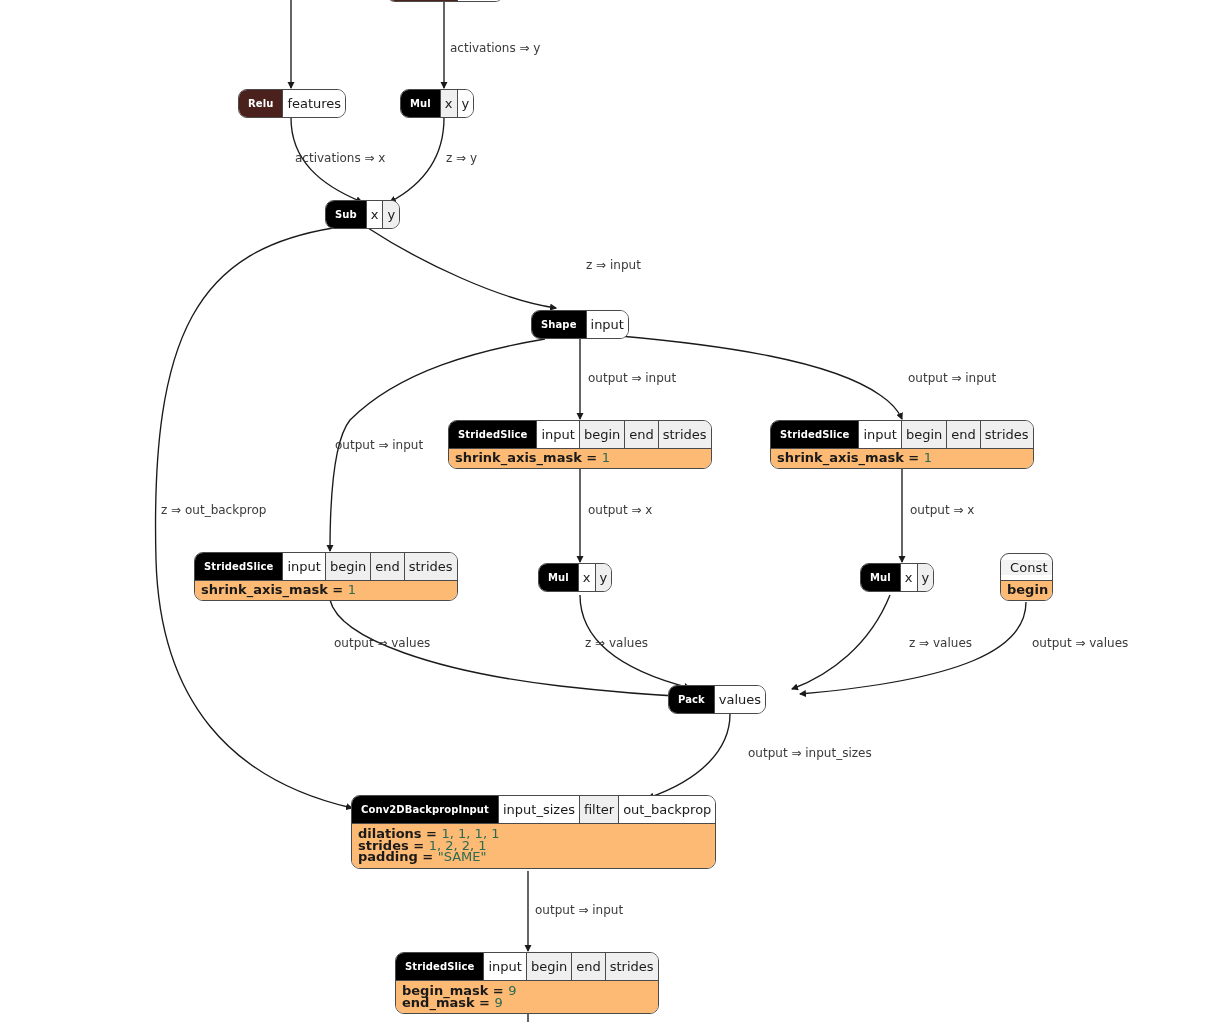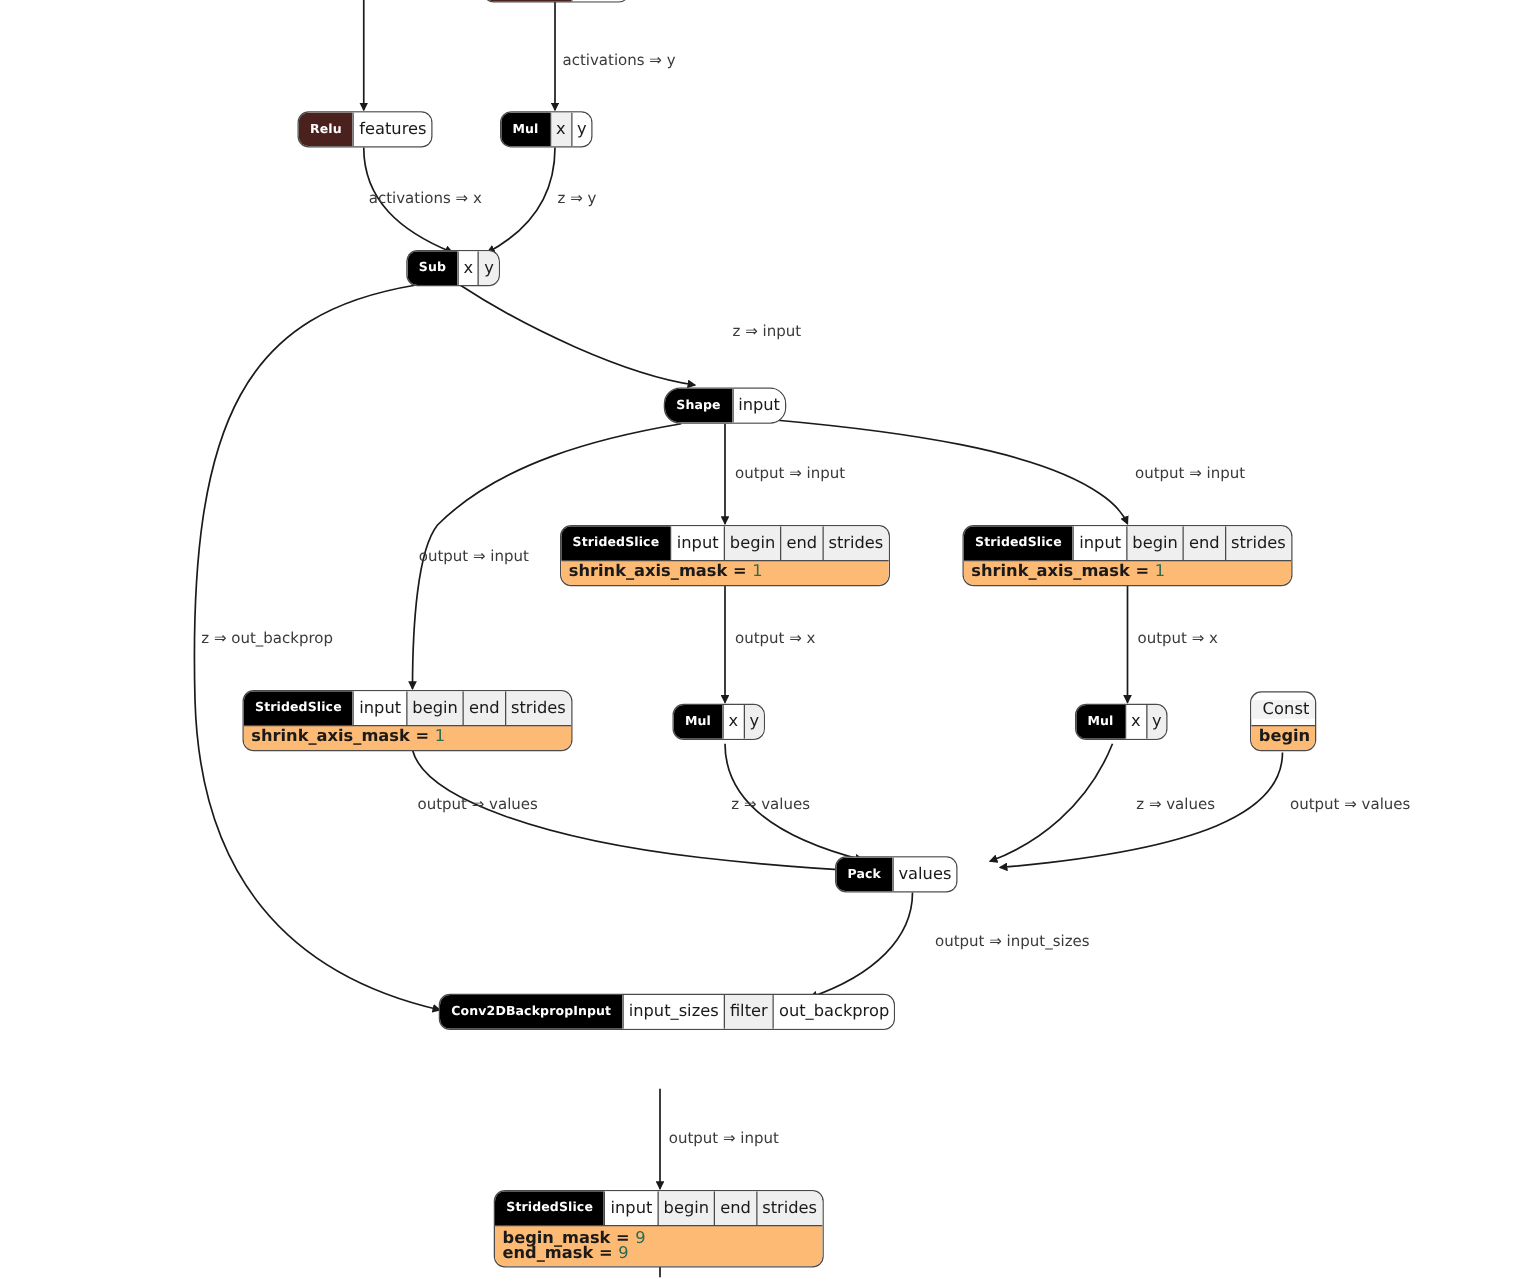--- a/index.html
+++ b/index.html
@@ -169,21 +169,21 @@
   </div>
 
   <div class="node" style="left:325px; top:200px;">
     <div class="node-row">
       <div class="op-name">Sub</div>
       <div class="port">x</div>
       <div class="port shaded">y</div>
     </div>
   </div>
 
-  <div class="node" style="left:531px; top:310px;border-radius:13px;">
+  <div class="node" style="left:531px; top:310px;">
     <div class="node-row">
       <div class="op-name">Shape</div>
       <div class="port">input</div>
     </div>
   </div>
 
   <div class="node" style="left:448px; top:420px;">
     <div class="node-row">
       <div class="op-name">StridedSlice</div>
       <div class="port">input</div>
@@ -262,20 +262,31 @@
     </div>
   </div>
 
   <div class="node" style="left:351px; top:795px;">
     <div class="node-row">
       <div class="op-name">Conv2DBackpropInput</div>
       <div class="port">input_sizes</div>
       <div class="port shaded">filter</div>
       <div class="port">out_backprop</div>
     </div>
+    <div class="attrs">
+      <div class="a-row">
+        <span class="a-key">dilations</span><span class="a-key"> = </span><span class="a-val">1, 1, 1, 1</span>
+      </div>
+      <div class="a-row">
+        <span class="a-key">strides</span><span class="a-key"> = </span><span class="a-val">1, 2, 2, 1</span>
+      </div>
+      <div class="a-row">
+        <span class="a-key">padding</span><span class="a-key"> = </span><span class="a-val">"SAME"</span>
+      </div>
+    </div>
   </div>
 
   <div class="node" style="left:395px; top:952px;">
     <div class="node-row">
       <div class="op-name">StridedSlice</div>
       <div class="port">input</div>
       <div class="port shaded">begin</div>
       <div class="port shaded">end</div>
       <div class="port shaded">strides</div>
     </div>

